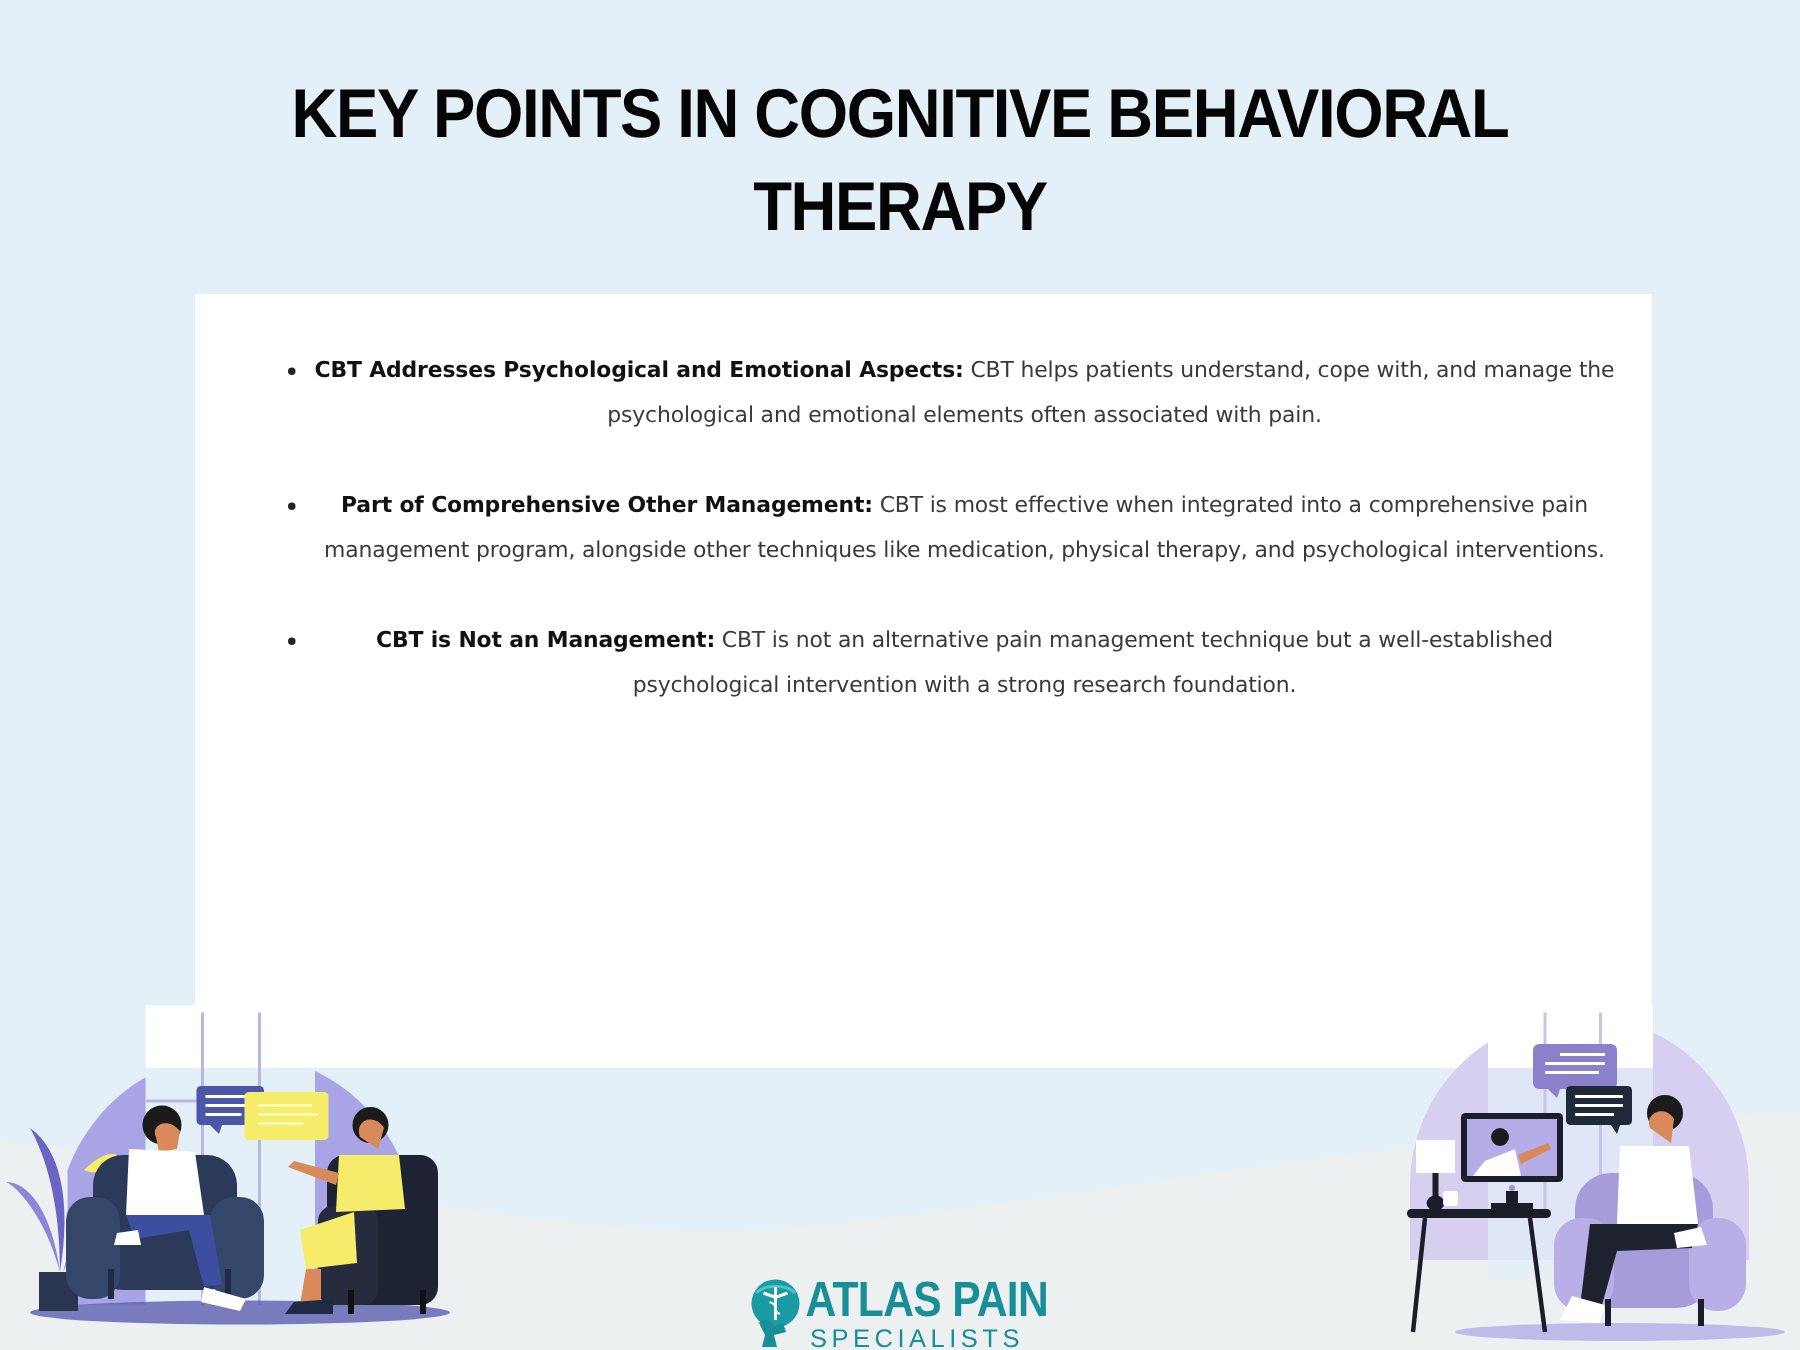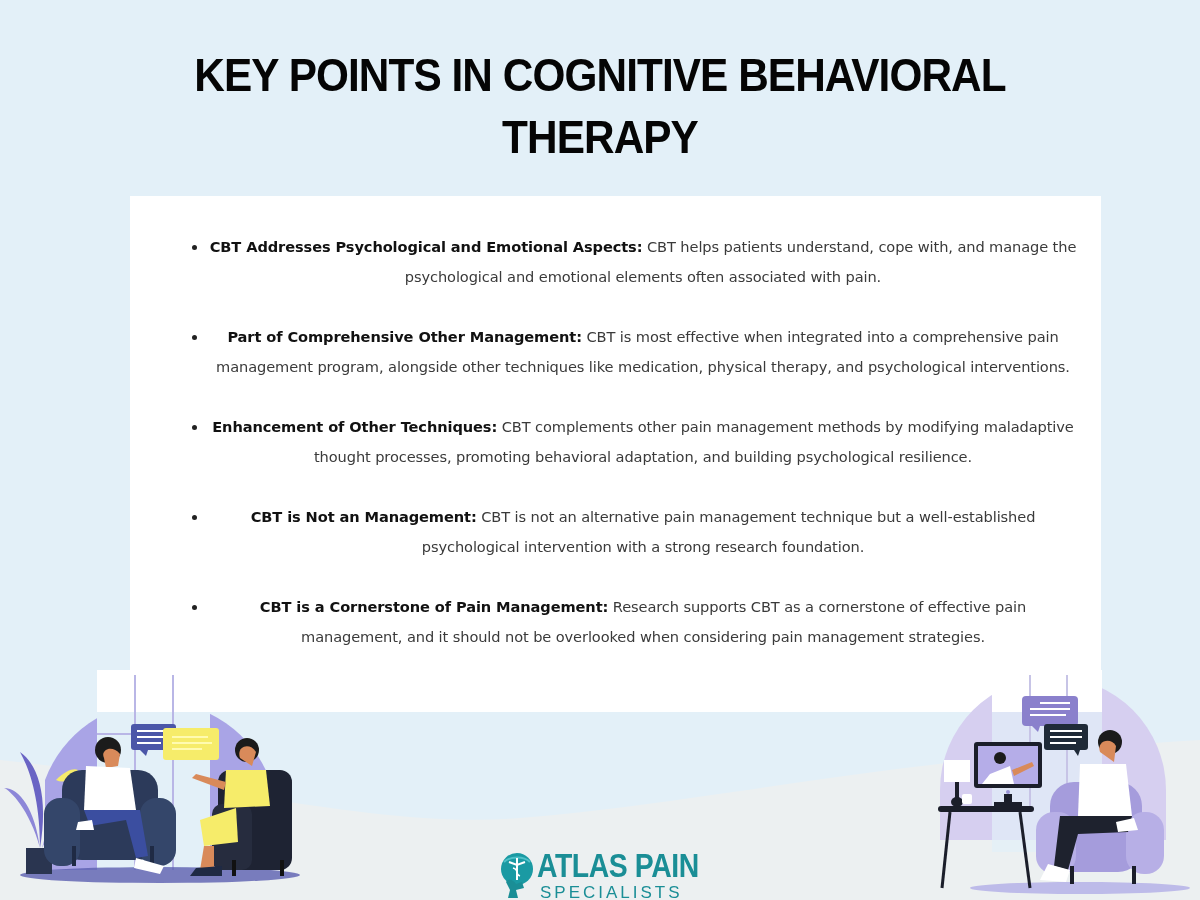--- a/index.html
+++ b/index.html
@@ -87,29 +87,21 @@
     <li class="point">
       <span class="bullet"></span>
       <span class="head">CBT Addresses Psychological and Emotional Aspects:</span><span> CBT helps patients understand, cope with, and manage the psychological and emotional elements often associated with pain.</span>
     </li>
     <li class="point">
       <span class="bullet"></span>
       <span class="head">Part of Comprehensive Other Management:</span><span> CBT is most effective when integrated into a comprehensive pain management program, alongside other techniques like medication, physical therapy, and psychological interventions.</span>
     </li>
     <li class="point">
       <span class="bullet"></span>
-      <span class="head">Enhancement of Other Techniques:</span><span> CBT complements other pain management methods by modifying maladaptive thought processes, promoting behavioral adaptation, and building psychological resilience.</span>
-    </li>
-    <li class="point">
-      <span class="bullet"></span>
       <span class="head">CBT is Not an Management:</span><span> CBT is not an alternative pain management technique but a well-established psychological intervention with a strong research foundation.</span>
-    </li>
-    <li class="point">
-      <span class="bullet"></span>
-      <span class="head">CBT is a Cornerstone of Pain Management:</span><span> Research supports CBT as a cornerstone of effective pain management, and it should not be overlooked when considering pain management strategies.</span>
     </li>
   </ul>
 </div>
 
 <svg class="illus" style="left:0;top:670px;" width="320" height="230" viewBox="0 0 320 230">
 
   <path d="M45,200 L45,110 A120,120 0 0 1 270,110 L270,200 Z" fill="#a9a4e6"></path>
 
   <rect x="97" y="0" width="113" height="200" fill="#e3f0f8"></rect>
   <rect x="97" y="0" width="113" height="42" fill="#ffffff"></rect>

